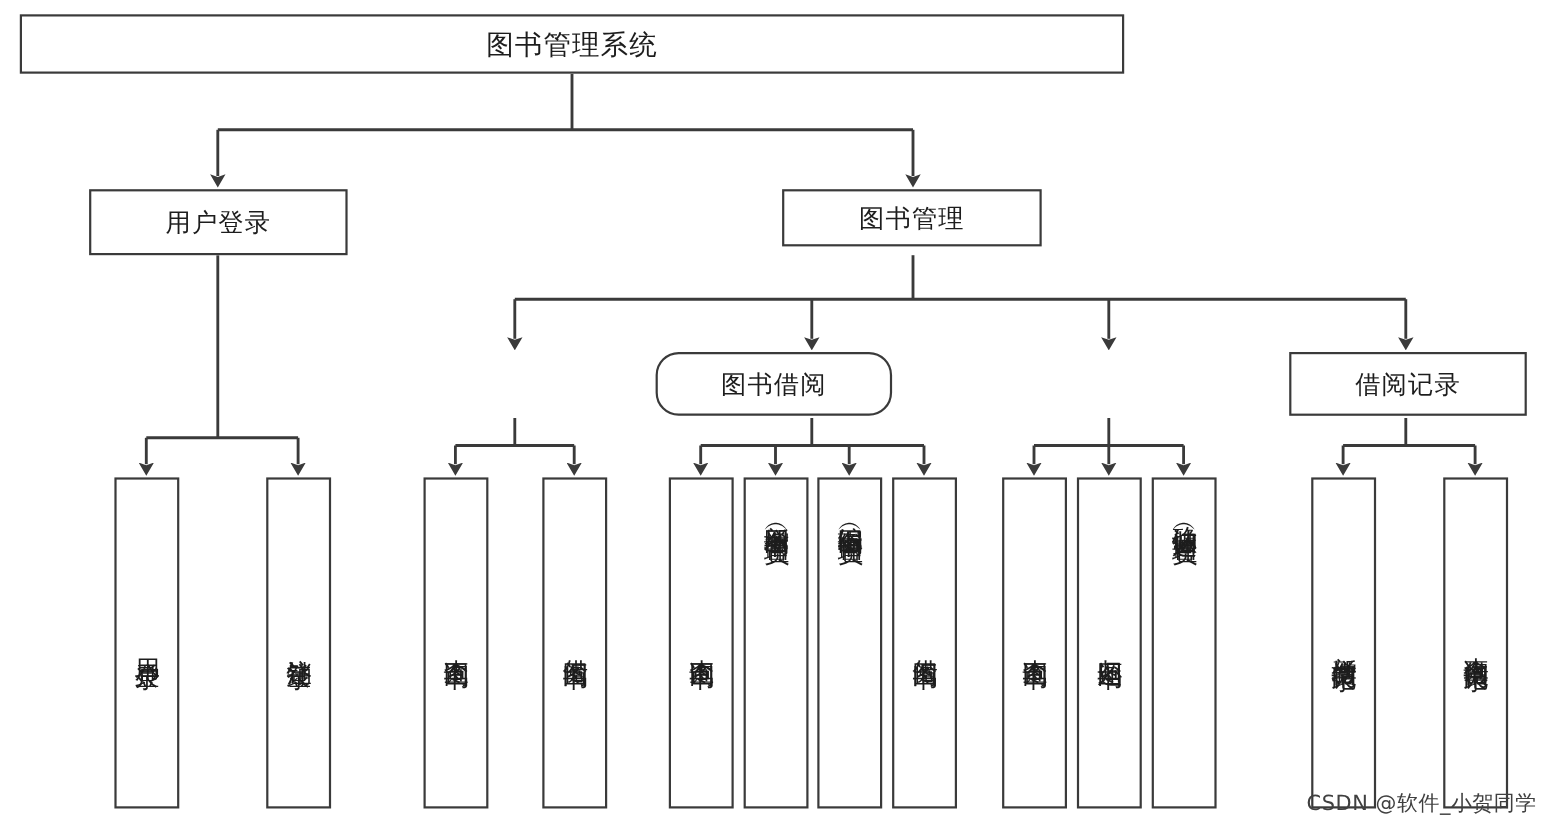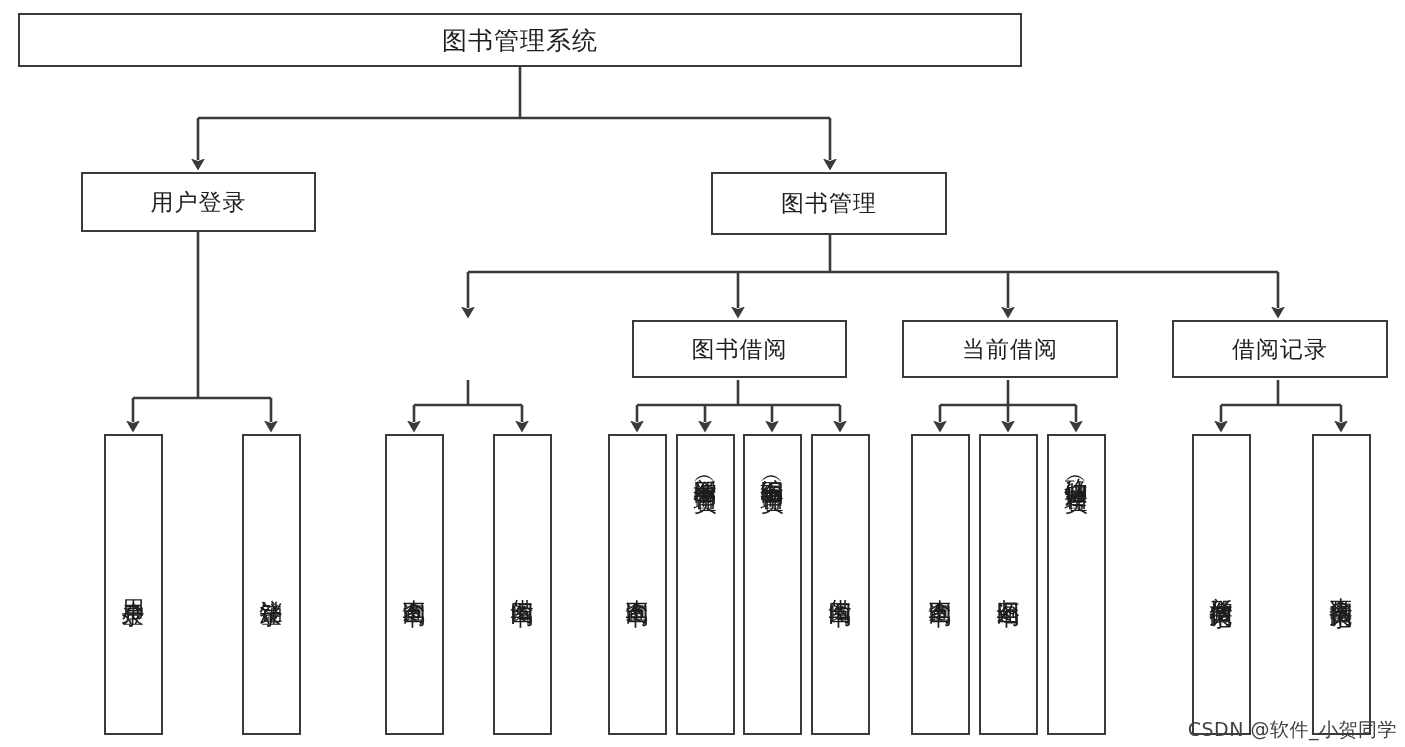--- a/index.html
+++ b/index.html
@@ -76,29 +76,26 @@
     </g>
   </svg>
 
   <div class="node h lvl1" style="left:18px;top:13px;width:1004px;height:54px;">
     <span class="lbl">图书管理系统</span>
   </div>
 
   <div class="node h" style="left:81px;top:172px;width:235px;height:60px;">
     <span class="lbl">用户登录</span>
   </div>
-  <div class="node h" style="left:711px;top:172px;width:236px;height:63px;">
+  <div class="node h" style="left:711px;top:172px;width:236px;height:52px;">
     <span class="lbl">图书管理</span>
   </div>
 
-  <div class="node h" style="left:632px;top:320px;width:215px;height:58px;">
+  <div class="node h" style="left:596px;top:320px;width:215px;height:58px;border-radius:21px;">
     <span class="lbl">图书借阅</span>
-  </div>
-  <div class="node h" style="left:902px;top:320px;width:216px;height:58px;">
-    <span class="lbl">当前借阅</span>
   </div>
   <div class="node h" style="left:1172px;top:320px;width:216px;height:58px;">
     <span class="lbl">借阅记录</span>
   </div>
 
   <div class="node v mid" style="left:104px;top:434px;width:59px;height:301px;">
     <span class="lbl">用户登录</span>
   </div>
   <div class="node v mid" style="left:242px;top:434px;width:59px;height:301px;">
     <span class="lbl">注销登录</span>

